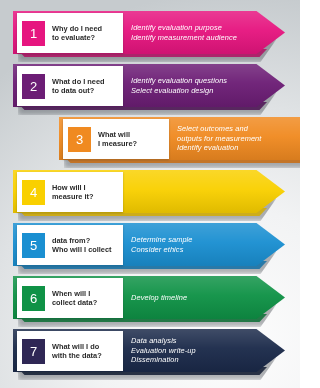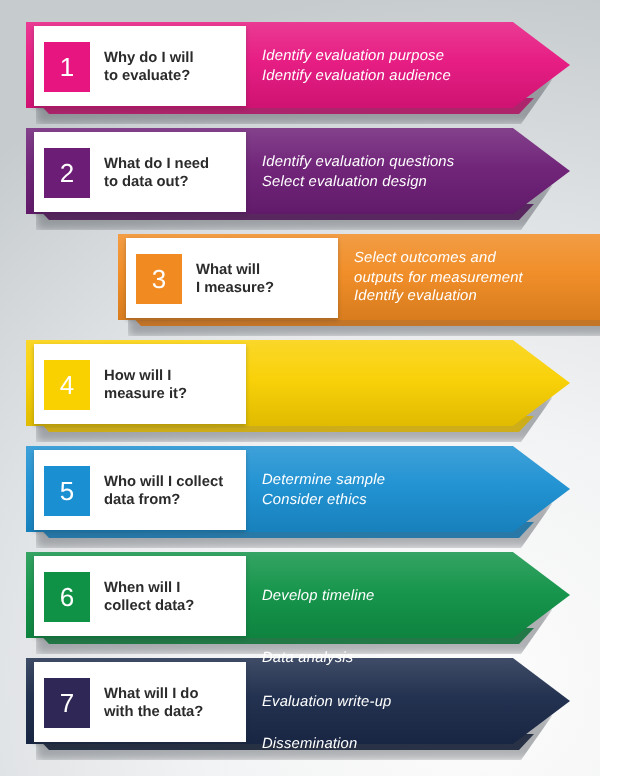--- a/index.html
+++ b/index.html
@@ -77,26 +77,26 @@
 <div id="infographic">
   <div class="steps">
       <div class="step" style="top: 11px;">
         <div class="shadow-plate"></div>
         <div class="bevel" style="background: rgb(176, 15, 98);"></div>
         <div class="bar" style="background: rgb(230, 21, 127);">
           <div class="gloss"></div>
         </div>
         <div class="bar-text" style="color: rgb(255, 255, 255);">
           <span>Identify evaluation purpose</span>
-          <span>Identify evaluation audience</span>
+          <span>Identify measurement audience</span>
         </div>
         <div class="card">
           <div class="num" style="background: rgb(230, 21, 127);">1</div>
           <div class="q">
-            <span>Why do I will</span>
+            <span>Why do I need</span>
             <span>to evaluate?</span>
           </div>
         </div>
       </div>
       <div class="step" style="top: 64px;">
         <div class="shadow-plate"></div>
         <div class="bevel" style="background: rgb(75, 18, 82);"></div>
         <div class="bar" style="background: rgb(108, 29, 117);">
           <div class="gloss"></div>
         </div>
@@ -151,22 +151,22 @@
         <div class="bar" style="background: rgb(26, 143, 209);">
           <div class="gloss"></div>
         </div>
         <div class="bar-text" style="color: rgb(255, 255, 255);">
           <span>Determine sample</span>
           <span>Consider ethics</span>
         </div>
         <div class="card">
           <div class="num" style="background: rgb(26, 143, 209);">5</div>
           <div class="q">
+            <span>data from?</span>
             <span>Who will I collect</span>
-            <span>data from?</span>
           </div>
         </div>
       </div>
       <div class="step" style="top: 276px;">
         <div class="shadow-plate"></div>
         <div class="bevel" style="background: rgb(10, 110, 52);"></div>
         <div class="bar" style="background: rgb(15, 146, 70);">
           <div class="gloss"></div>
         </div>
         <div class="bar-text" style="color: rgb(255, 255, 255);">
@@ -179,21 +179,21 @@
             <span>collect data?</span>
           </div>
         </div>
       </div>
       <div class="step" style="top: 329px;">
         <div class="shadow-plate"></div>
         <div class="bevel" style="background: rgb(16, 27, 49);"></div>
         <div class="bar" style="background: rgb(27, 42, 74);">
           <div class="gloss"></div>
         </div>
-        <div class="bar-text" style="color: rgb(255, 255, 255); gap: 12px;">
+        <div class="bar-text" style="color: rgb(255, 255, 255);">
           <span>Data analysis</span>
           <span>Evaluation write-up</span>
           <span>Dissemination</span>
         </div>
         <div class="card">
           <div class="num" style="background: rgb(47, 39, 85);">7</div>
           <div class="q">
             <span>What will I do</span>
             <span>with the data?</span>
           </div>

